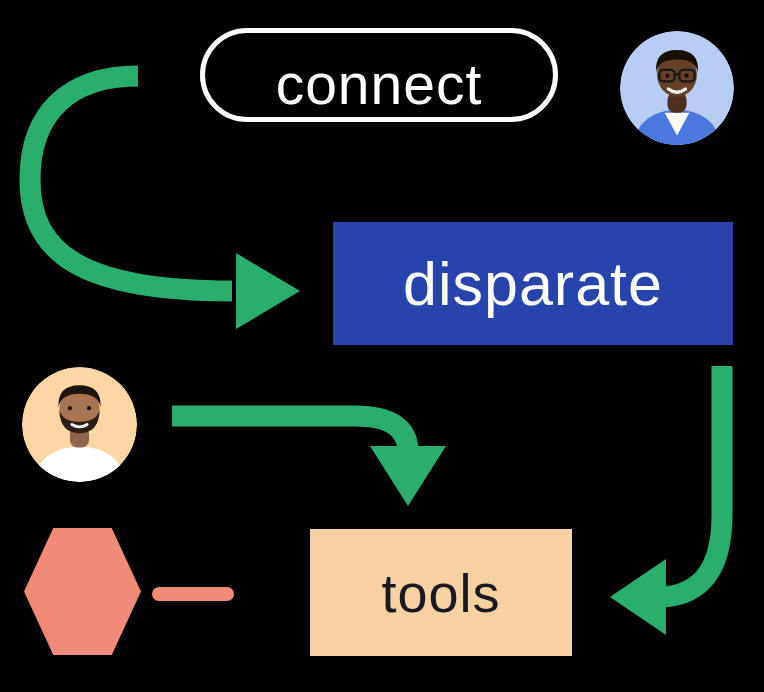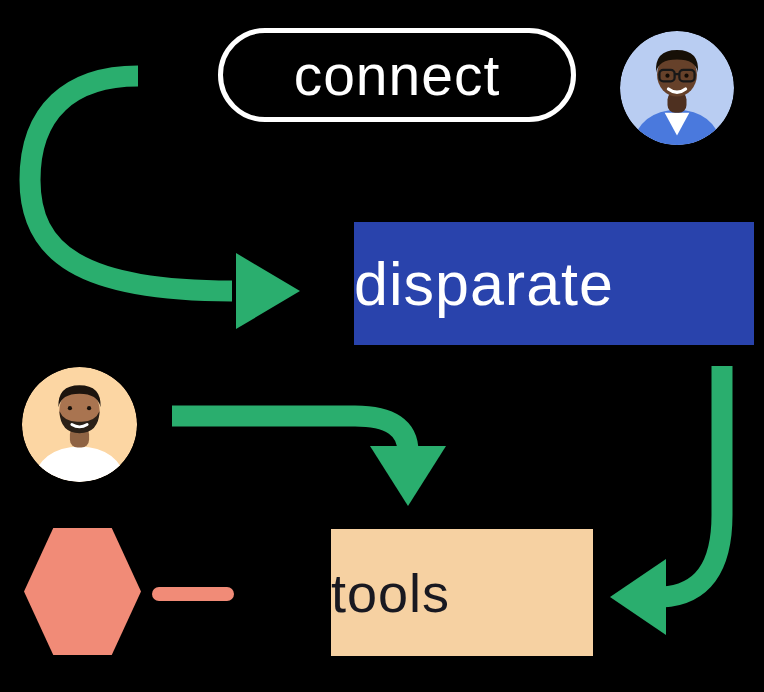--- a/index.html
+++ b/index.html
@@ -6,27 +6,27 @@
   .stage{
     position:relative;width:764px;height:692px;overflow:hidden;
     background:var(--background,#000);
     font-family:"Liberation Sans", sans-serif;
   }
   .arrows{position:absolute;left:0;top:0;width:764px;height:692px;pointer-events:none;}
   .arrow-line{fill:none;stroke:var(--green,#2aae6e);stroke-width:21;}
   .arrow-head{fill:var(--green,#2aae6e);}
 
   .pill{
-    position:absolute;left:218px;top:28px;width:358px;height:94px;
+    position:absolute;left:200px;top:28px;width:358px;height:94px;
     border:5px solid var(--white,#fff);border-radius:60px;box-sizing:border-box;
-    display:flex;align-items:center;justify-content:center;
+    display:flex;align-items:flex-end;justify-content:center;
   }
   .pill span{color:var(--white,#fff);font-size:57px;font-weight:500;letter-spacing:1px;}
 
-  .box{position:absolute;display:flex;align-items:center;justify-content:flex-start;margin-left:21px;}
+  .box{position:absolute;display:flex;align-items:center;justify-content:center;}
   .box.disparate{
     left:333px;top:222px;width:400px;height:123px;
     background:var(--blue,#2943ac);
   }
   .box.disparate span{color:var(--white,#fff);font-size:61px;font-weight:500;letter-spacing:1px;}
   .box.tools{
     left:310px;top:529px;width:262px;height:127px;
     background:var(--tan,#f6d1a2);
   }
   .box.tools span{color:var(--dark-text,#191921);font-size:54px;font-weight:500;letter-spacing:1px;}

